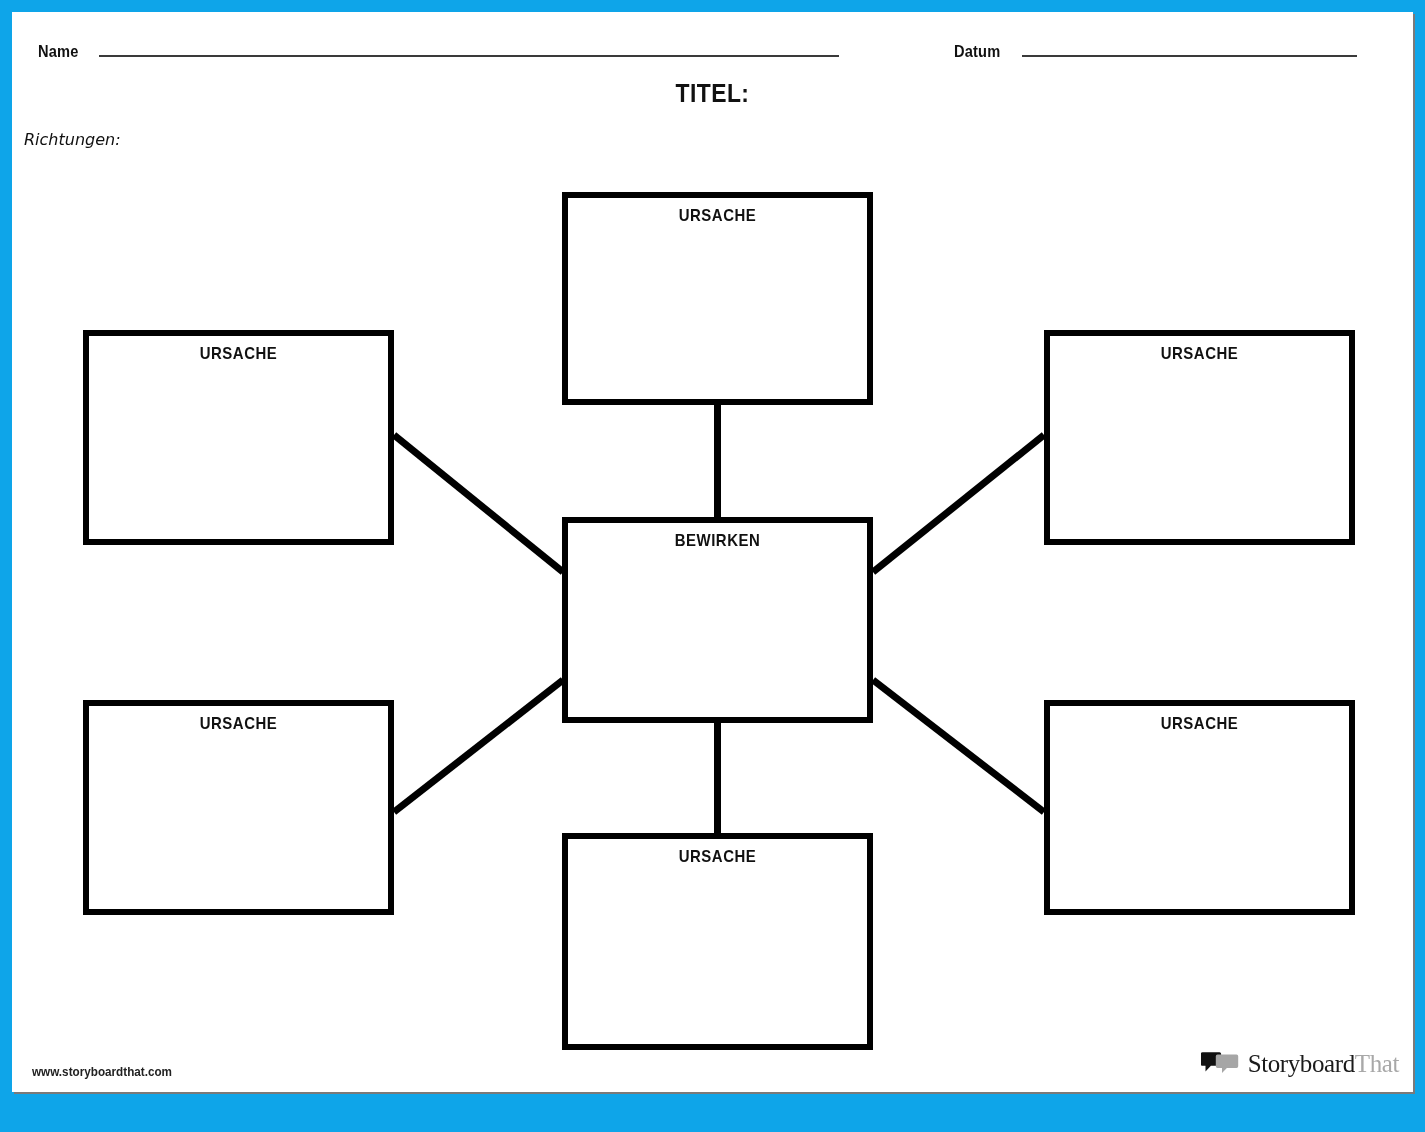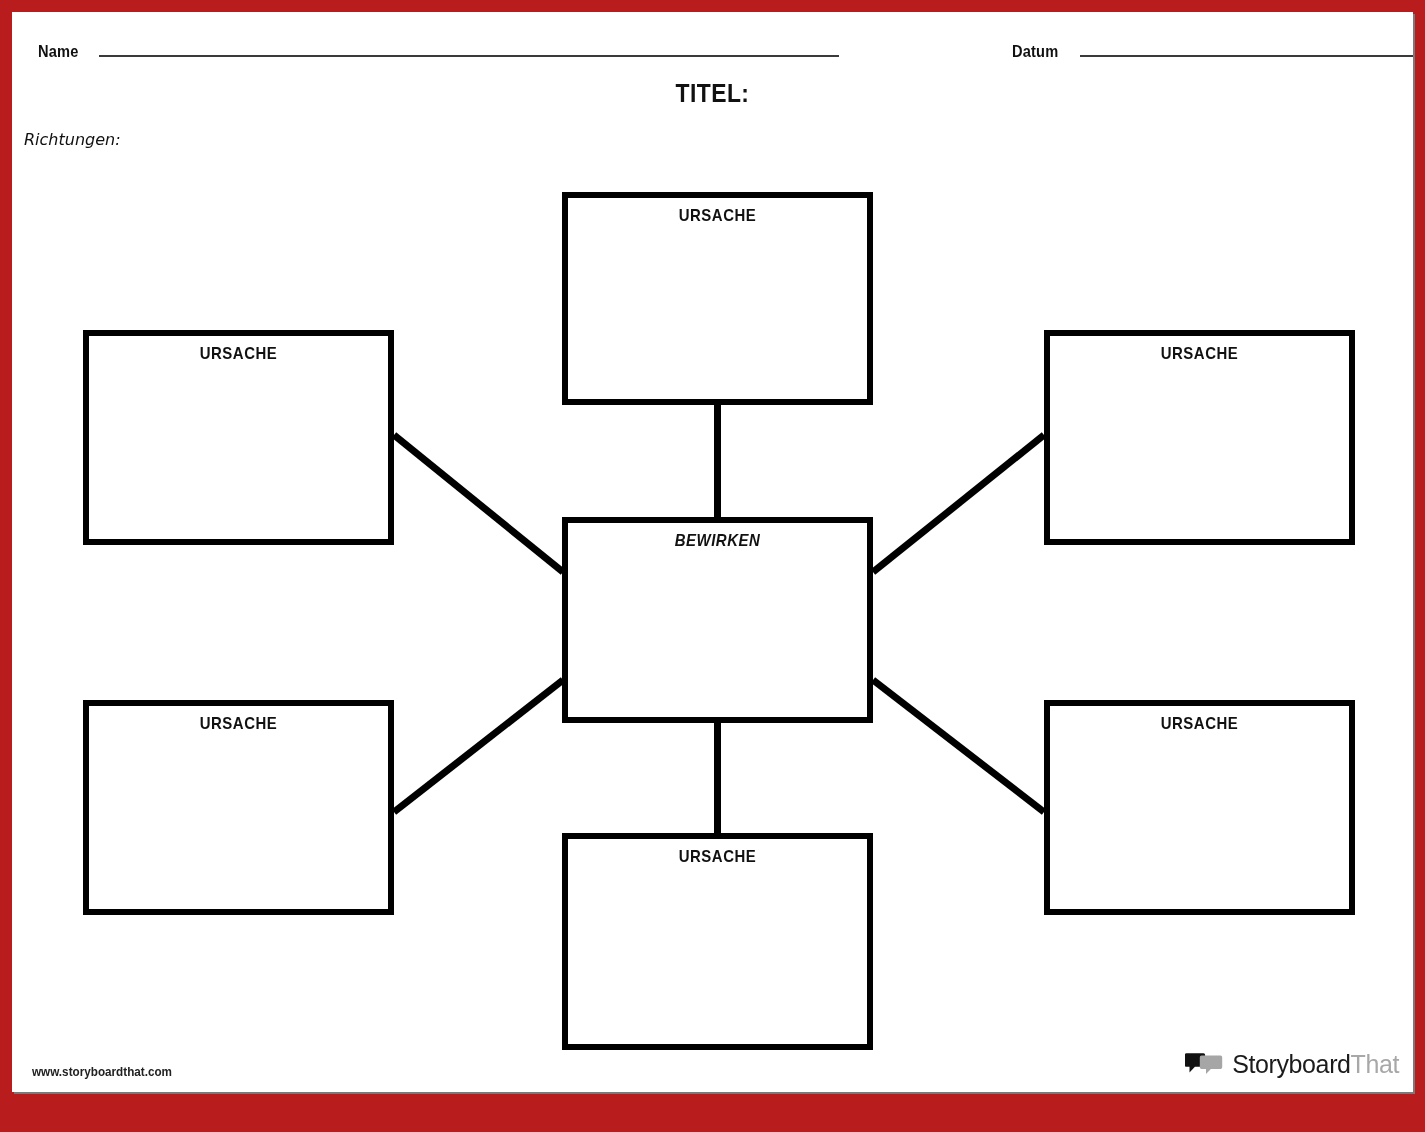--- a/index.html
+++ b/index.html
@@ -13,21 +13,21 @@
     overflow: hidden;
     font-family: "Liberation Sans", sans-serif;
   }
 
   
   .page-frame {
     position: absolute;
     left: 0; top: 0;
     width: 1425px;
     height: 1132px;
-    background: #b91c1c;
+    background: #0ea5e9;
   }
   .page {
     position: absolute;
     left: 12px;
     top: 12px;
     width: 1401px;
     height: 1080px;
     background: #ffffff;
     box-shadow: 2px 2px 0 0 #7a7a7a;
     overflow: hidden;
@@ -50,21 +50,21 @@
     white-space: nowrap;
   }
   .field-rule {
     height: 0;
     border-bottom: 2.5px solid #3a3a3a;
   }
 
   #name-row  { left: 26px;  top: 30px; }
   #name-row .field-rule  { width: 740px; margin-left: 14px; }
 
-  #date-row  { left: 1000px; top: 30px; }
+  #date-row  { left: 942px; top: 30px; }
   #date-row .field-rule  { width: 335px; margin-left: 14px; }
 
   .sheet-title {
     position: absolute;
     left: 0;
     top: 66px;
     width: 1401px;
     text-align: center;
     font-family: "Liberation Sans Narrow", "Liberation Sans", sans-serif;
     font-weight: bold;
@@ -114,21 +114,21 @@
     font-size: 17px;
     letter-spacing: 0.6px;
     color: #111111;
     transform: scaleX(0.88);
   }
 
   
   #node-cause-top    { left: 550px; top: 180px; width: 311px; height: 213px; }
   #node-cause-left-top     { left: 71px;  top: 318px; width: 311px; height: 215px; }
   #node-cause-right-top    { left: 1032px;top: 318px; width: 311px; height: 215px; }
-  #node-effect       { left: 550px; top: 505px; width: 311px; height: 206px; font-style: italic; }
+  #node-effect       { left: 550px; top: 505px; width: 311px; height: 206px; }
   #node-cause-left-bottom  { left: 71px;  top: 688px; width: 311px; height: 215px; }
   #node-cause-right-bottom { left: 1032px;top: 688px; width: 311px; height: 215px; }
   #node-cause-bottom { left: 550px; top: 821px; width: 311px; height: 217px; }
 
   
   .footer-url {
     position: absolute;
     left: 20px;
     top: 1052px;
     font-family: "Liberation Sans Narrow", "Liberation Sans", sans-serif;
@@ -140,21 +140,21 @@
   }
   .brand {
     position: absolute;
     right: 14px;
     top: 1038px;
     display: flex;
     align-items: center;
     gap: 9px;
   }
   .brand-wordmark {
-    font-family: Liberation Sans, sans-serif;
+    font-family: Liberation Serif, serif;
     font-size: 25px;
     letter-spacing: -0.4px;
     white-space: nowrap;
   }
   .brand-word-1 { color: #1b1b1b; }
   .brand-word-2 { color: #a8a8a8; }
 </style>
 </head>
 <body>
 

